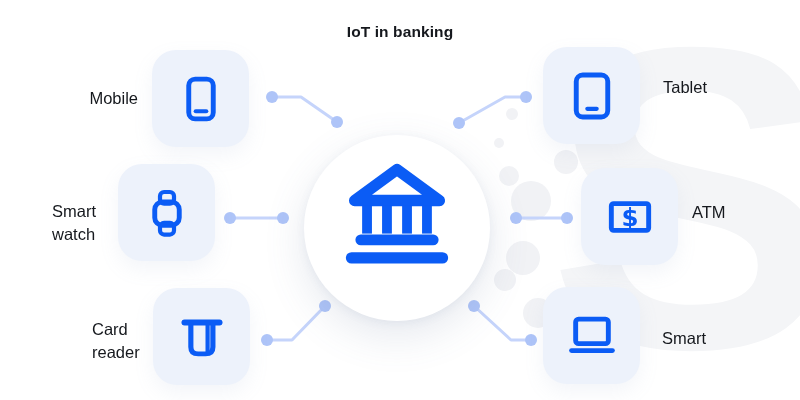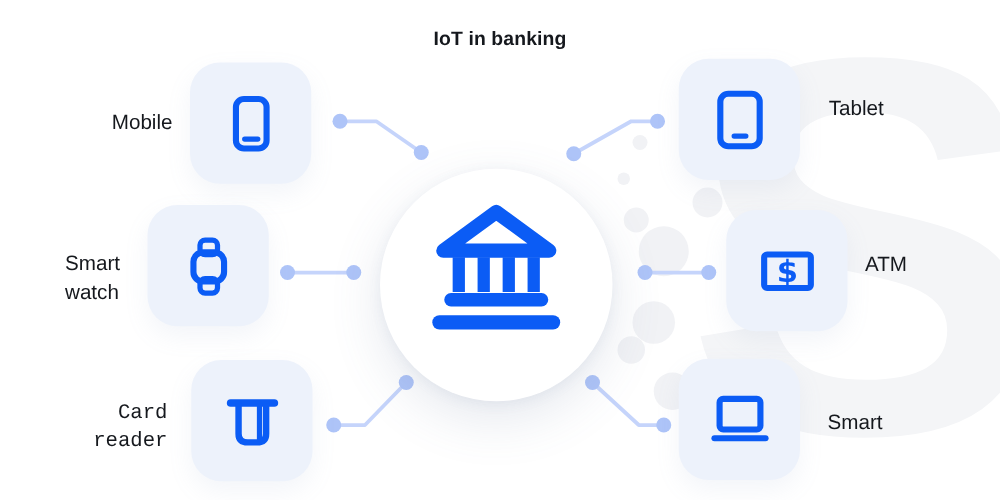--- a/index.html
+++ b/index.html
@@ -42,21 +42,21 @@
   #card-tablet{left:543px;top:47px;}
   #card-atm{left:581px;top:168px;}
   #card-laptop{left:543px;top:287px;}
   
   .device-label{
     position:absolute;z-index:3;font-size:16.5px;font-weight:500;
     color:#15181d;line-height:23px;
   }
   #label-mobile{left:56px;width:82px;text-align:right;top:87px;}
   #label-smart-watch{left:52px;width:62px;text-align:left;top:200px;}
-  #label-card-reader{left:72px;width:62px;text-align:right;top:318px;font-family:Liberation Mono, monospace;}
+  #label-card-reader{left:92px;width:62px;top:318px;}
   #label-tablet{left:663px;top:76px;text-align:center;}
   #label-atm{left:692px;top:201px;}
   #label-laptop{left:662px;top:327px;}
   .icon-stroke{stroke:#0b5cf5;fill:none;}
 </style>
 </head>
 <body>
 
 <div class="stage">
 

